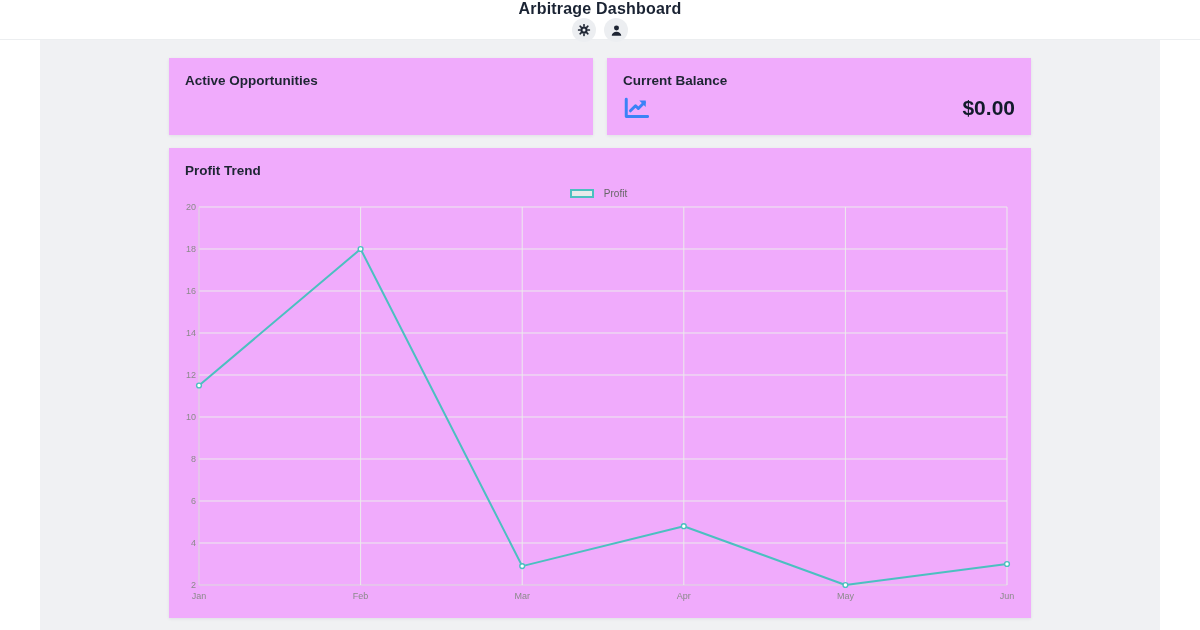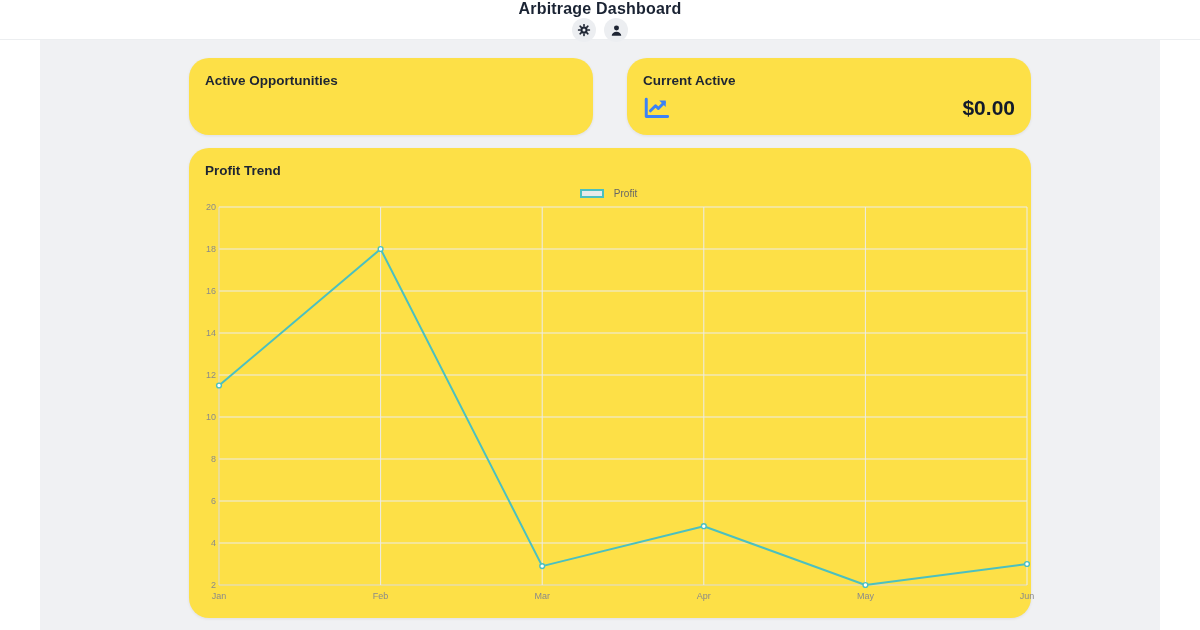--- a/index.html
+++ b/index.html
@@ -15,22 +15,22 @@
   .topbar-actions { display:flex; gap:8px; }
   .icon-btn { width:24px; height:24px; border-radius:50%; border:none;
               background:#eceef1; display:flex; align-items:center;
               justify-content:center; cursor:pointer; padding:0; }
 
   
   .content-bg { position:absolute; top:40px; left:40px; width:1120px; height:590px;
                 background:#f0f1f3; }
   .container { position:absolute; top:18px; left:129px; width:862px; }
   .cards-row { display:flex; gap:14px; }
-  .card { background:#fde047; border-radius:20px; padding:15px 16px;
-          box-shadow:0 1px 3px rgba(20,30,60,.08);margin-left:20px; }
+  .card { background:#f0abfc; border-radius:0; padding:15px 16px;
+          box-shadow:0 1px 3px rgba(20,30,60,.08); }
   .stat-card { flex:1; height:77px; }
   .card-title { font-size:13.5px; font-weight:bold; color:#1e2533; }
   .card-body { display:flex; justify-content:space-between; align-items:center;
                margin-top:8px; }
   .card-value { font-size:21px; font-weight:bold; color:#131b2b; }
 
   
   .chart-card { margin-top:13px; height:470px; padding:15px 19px 10px 16px; }
   .legend { display:flex; justify-content:center; align-items:center; gap:10px;
             margin-top:9px; height:12px; cursor:pointer; }
@@ -77,21 +77,21 @@
 <div class="content-bg">
   <div class="container">
 
     <div class="cards-row">
 
       <div class="card stat-card">
         <div class="card-title">Active Opportunities</div>
       </div>
 
       <div class="card stat-card">
-        <div class="card-title">Current Active</div>
+        <div class="card-title">Current Balance</div>
         <div class="card-body">
           <svg width="26" height="23" viewBox="0 0 28 24">
             <g stroke="#3b82f6" stroke-width="3.2" fill="none" stroke-linecap="round" stroke-linejoin="round">
               <path d="M3.5 2 v18.5 h23"></path>
               <path d="M8 14.5 l5.5 -5.5 l3 3 l6.5 -6.5"></path>
             </g>
             <path d="M17.5 3.5 h7 v7 z" fill="#3b82f6"></path>
           </svg>
           <div class="card-value">$0.00</div>
         </div>

